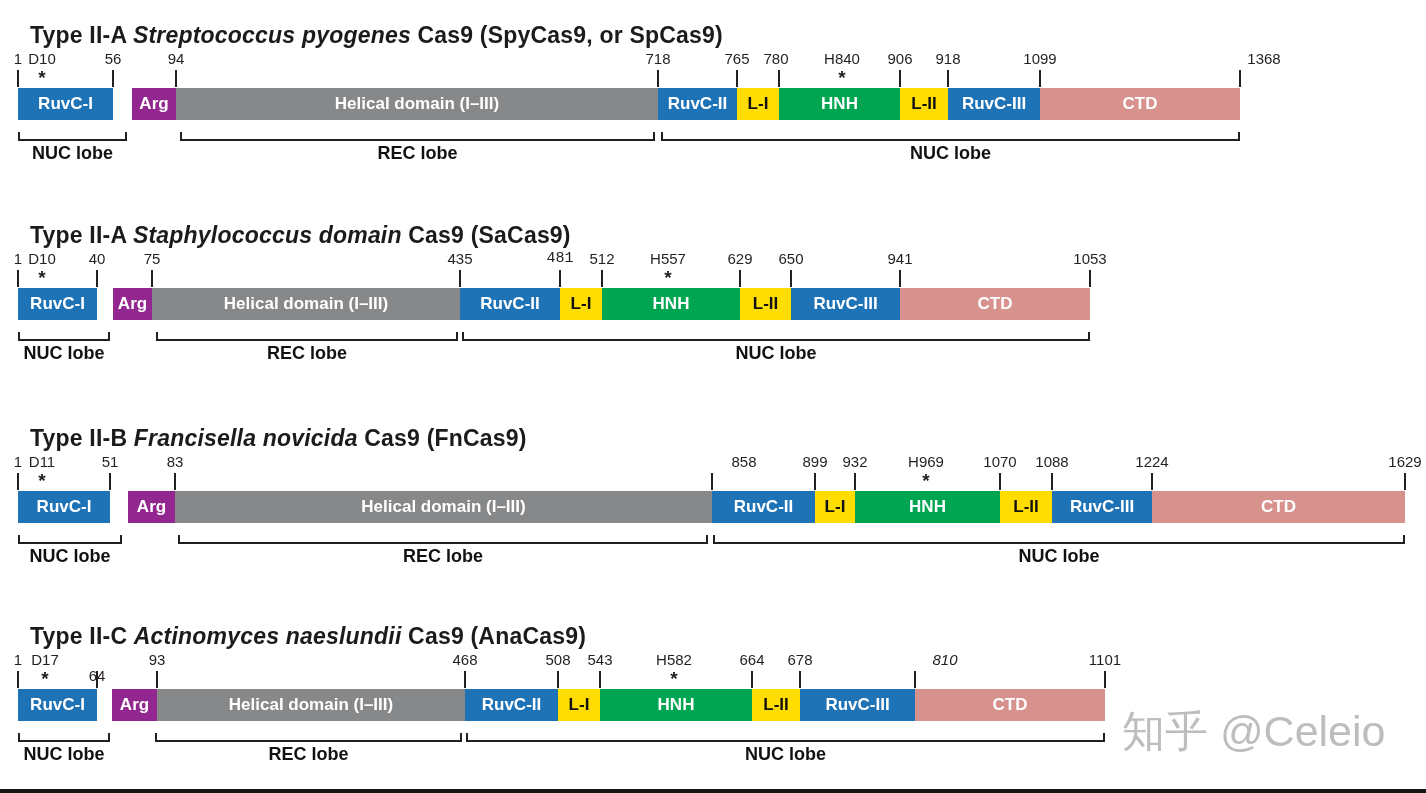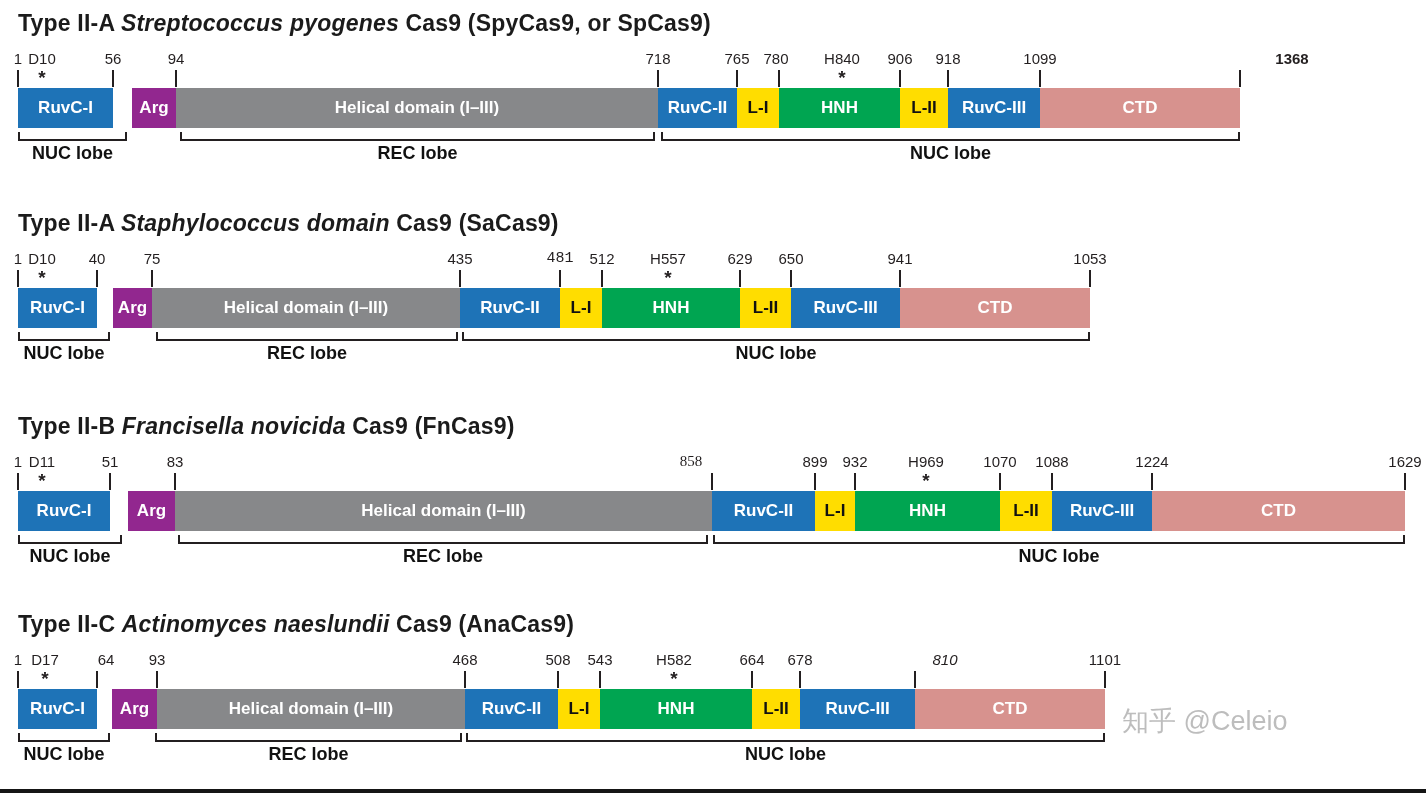--- a/index.html
+++ b/index.html
@@ -1,34 +1,34 @@
 <!DOCTYPE html>
 <html><head>
 <meta charset="utf-8">
 <style>
   html,body{margin:0;padding:0;}
   body{
     width:1426px;height:793px;background:#ffffff;position:relative;overflow:hidden;
     font-family:"Liberation Sans","DejaVu Sans",sans-serif;color:#231f20;
   }
   .cas9-row{position:absolute;left:0;width:1426px;height:170px;}
-  .title{position:absolute;left:18px;top:0;margin:0;font-size:23px;font-weight:600;color:#1b1b1b;white-space:nowrap;letter-spacing:0.2px;}
+  .title{position:absolute;left:18px;top:0;margin:12px;font-size:23px;font-weight:600;color:#1b1b1b;white-space:nowrap;letter-spacing:0.2px;}
   .title i{font-style:italic;}
   .tick-label{position:absolute;top:40px;transform:translateX(-50%);font-size:15px;white-space:nowrap;color:#231f20;}
   .tick-mark{position:absolute;top:60px;width:2px;height:17px;background:#231f20;}
   .annot-label{position:absolute;top:40px;transform:translateX(-50%);font-size:15px;white-space:nowrap;color:#231f20;}
   .annot-star{position:absolute;top:58px;transform:translateX(-50%);font-size:19px;font-weight:bold;color:#231f20;line-height:1;}
   .segment{
-    position:absolute;top:78px;height:40px;display:flex;align-items:center;justify-content:center;
+    position:absolute;top:78px;height:32px;display:flex;align-items:center;justify-content:center;
     font-weight:bold;font-size:17px;white-space:nowrap;box-sizing:border-box;
   }
   .bracket{position:absolute;top:122px;height:9px;box-sizing:border-box;
     border-left:2px solid #231f20;border-right:2px solid #231f20;border-bottom:2px solid #231f20;}
   .lobe-label{position:absolute;top:133px;transform:translateX(-50%);font-size:18px;font-weight:bold;white-space:nowrap;color:#111;}
-  .watermark{position:absolute;left:1122px;top:703px;font-size:27px;color:rgba(185,185,185,0.95);white-space:nowrap;}
+  .watermark{position:absolute;left:1122px;top:703px;font-size:43px;color:rgba(185,185,185,0.95);white-space:nowrap;}
   .bottom-border{position:absolute;left:0;top:789px;width:1426px;height:4px;background:#151515;}
 </style>
 </head>
 <body>
 
 <section class="cas9-row" style="top: 10px;">
   <h2 class="title"><span>Type II-A </span><i>Streptococcus pyogenes</i><span> Cas9 (SpyCas9, or SpCas9)</span></h2>
 <div class="tick-label" style="left: 18px;">1</div>
     <div class="tick-mark" style="left: 17px;"></div>
     <div class="tick-label" style="left: 113px;">56</div>
@@ -40,21 +40,21 @@
     <div class="tick-label" style="left: 737px;">765</div>
     <div class="tick-mark" style="left: 736px;"></div>
     <div class="tick-label" style="left: 776px;">780</div>
     <div class="tick-mark" style="left: 778px;"></div>
     <div class="tick-label" style="left: 900px;">906</div>
     <div class="tick-mark" style="left: 899px;"></div>
     <div class="tick-label" style="left: 948px;">918</div>
     <div class="tick-mark" style="left: 947px;"></div>
     <div class="tick-label" style="left: 1040px;">1099</div>
     <div class="tick-mark" style="left: 1039px;"></div>
-    <div class="tick-label" style="left: 1292px; font-weight: bold;">1368</div>
+    <div class="tick-label" style="left: 1264px;">1368</div>
     <div class="tick-mark" style="left: 1239px;"></div>
     <div class="annot-label" style="left: 42px;">D10</div>
     <div class="annot-star" style="left: 42px;">*</div>
     <div class="annot-label" style="left: 842px;">H840</div>
     <div class="annot-star" style="left: 842px;">*</div>
     <div class="segment" style="left: 18px; width: 95px; background: rgb(30, 115, 183); color: rgb(255, 255, 255);">RuvC-I</div>
     <div class="segment" style="left: 132px; width: 44px; background: rgb(146, 39, 143); color: rgb(255, 255, 255);">Arg</div>
     <div class="segment" style="left: 176px; width: 482px; background: rgb(135, 136, 138); color: rgb(255, 255, 255);">Helical domain (I–III)</div>
     <div class="segment" style="left: 658px; width: 79px; background: rgb(30, 115, 183); color: rgb(255, 255, 255);">RuvC-II</div>
     <div class="segment" style="left: 737px; width: 42px; background: rgb(255, 221, 0); color: rgb(17, 17, 17);">L-I</div>
@@ -114,21 +114,21 @@
   </section>
 
 <section class="cas9-row" style="top: 413px;">
   <h2 class="title"><span>Type II-B </span><i>Francisella novicida</i><span> Cas9 (FnCas9)</span></h2>
 <div class="tick-label" style="left: 18px;">1</div>
     <div class="tick-mark" style="left: 17px;"></div>
     <div class="tick-label" style="left: 110px;">51</div>
     <div class="tick-mark" style="left: 109px;"></div>
     <div class="tick-label" style="left: 175px;">83</div>
     <div class="tick-mark" style="left: 174px;"></div>
-    <div class="tick-label" style="left: 691px; font-family: Liberation Serif, serif;">858</div>
+    <div class="tick-label" style="left: 744px;">858</div>
     <div class="tick-mark" style="left: 711px;"></div>
     <div class="tick-label" style="left: 815px;">899</div>
     <div class="tick-mark" style="left: 814px;"></div>
     <div class="tick-label" style="left: 855px;">932</div>
     <div class="tick-mark" style="left: 854px;"></div>
     <div class="tick-label" style="left: 1000px;">1070</div>
     <div class="tick-mark" style="left: 999px;"></div>
     <div class="tick-label" style="left: 1052px;">1088</div>
     <div class="tick-mark" style="left: 1051px;"></div>
     <div class="tick-label" style="left: 1152px;">1224</div>
@@ -153,21 +153,21 @@
     <div class="bracket" style="left: 178px; width: 530px;"></div>
     <div class="lobe-label" style="left: 443px;">REC lobe</div>
     <div class="bracket" style="left: 713px; width: 692px;"></div>
     <div class="lobe-label" style="left: 1059px;">NUC lobe</div>
   </section>
 
 <section class="cas9-row" style="top: 611px;">
   <h2 class="title"><span>Type II-C </span><i>Actinomyces naeslundii</i><span> Cas9 (AnaCas9)</span></h2>
 <div class="tick-label" style="left: 18px;">1</div>
     <div class="tick-mark" style="left: 17px;"></div>
-    <div class="tick-label" style="left: 106px;">64</div>
+    <div class="tick-label" style="left: 97px; margin-top: 16px;">64</div>
     <div class="tick-mark" style="left: 96px;"></div>
     <div class="tick-label" style="left: 157px;">93</div>
     <div class="tick-mark" style="left: 156px;"></div>
     <div class="tick-label" style="left: 465px;">468</div>
     <div class="tick-mark" style="left: 464px;"></div>
     <div class="tick-label" style="left: 558px;">508</div>
     <div class="tick-mark" style="left: 557px;"></div>
     <div class="tick-label" style="left: 600px;">543</div>
     <div class="tick-mark" style="left: 599px;"></div>
     <div class="tick-label" style="left: 752px;">664</div>

